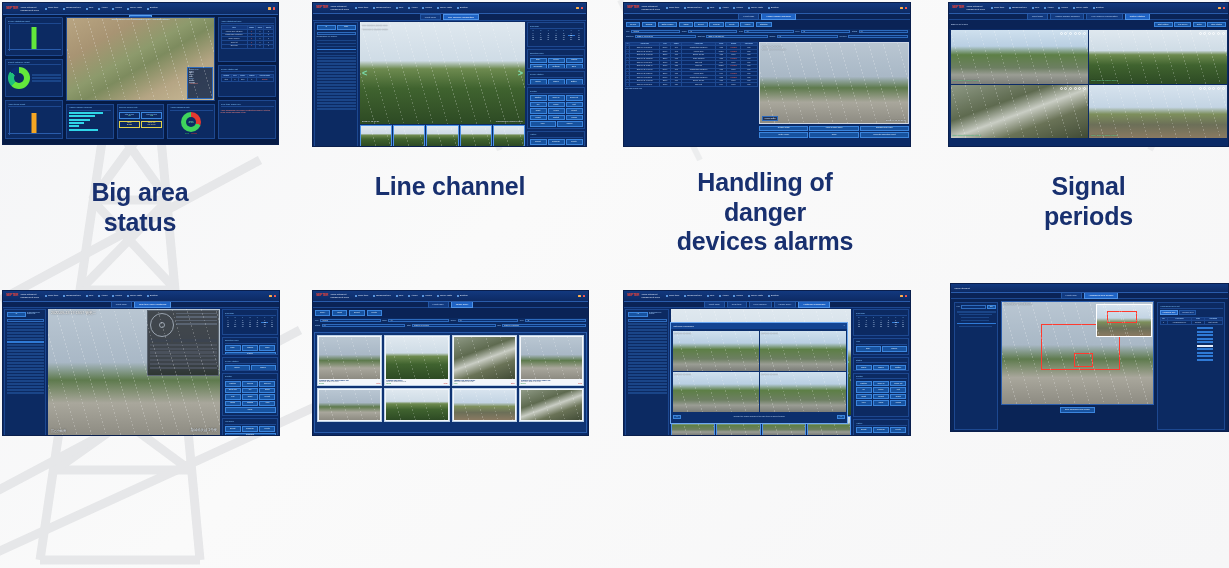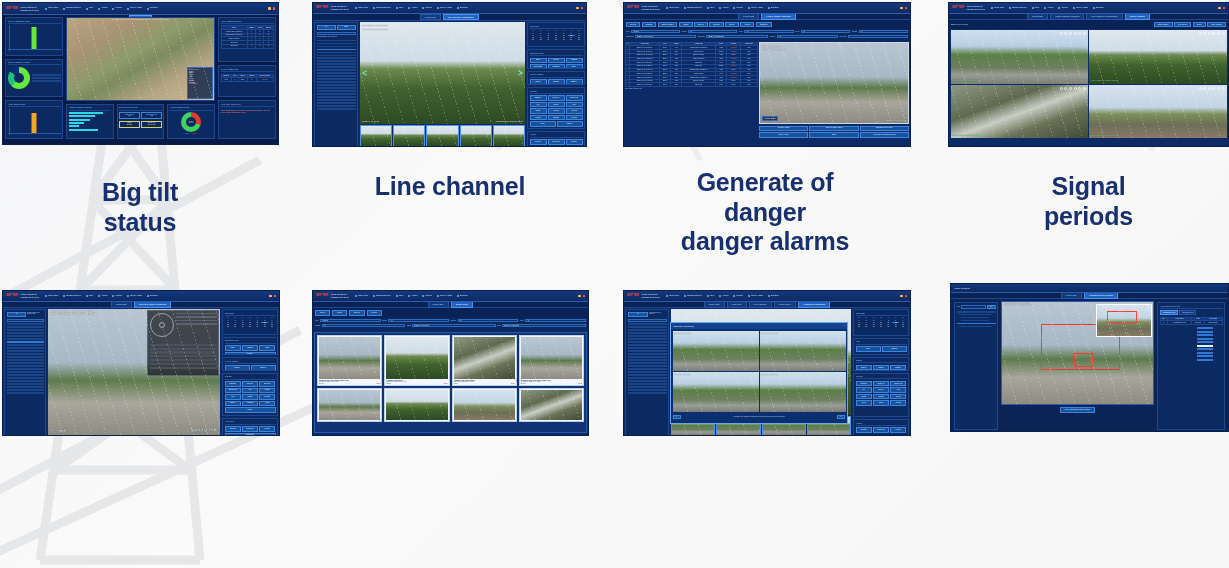--- a/index.html
+++ b/index.html
@@ -408,21 +408,21 @@
                 </div>
                 <div class="panel" style="flex:1;">
                   <div class="ptitle">Real-time alarm log</div>
                   <div style="font-size:1.7px;color:#ff8a80;line-height:1.5;">Alarm: Transmission line channel construction machinery detected, please confirm and handle in time.</div>
                 </div>
               </div>
             </div>
           </div>
         </div>
         <div class="caption" style="position:absolute;left:0;top:178px;width:280px;font-size:25px;">
-          <div>Big tilt</div>
+          <div>Big area</div>
           <div>status</div>
         </div>
       </div>
 
       <div class="cell" style="position:absolute;left:310px;top:0;width:310px;height:284px;">
         <div class="shotwrap" style="position:absolute;left:2px;top:2px;width:275px;height:145px;">
           <div class="ui" style="width:275px;height:145px;">
             <div class="topbar" style="height:11px;">
               <div class="logo">
                 <span class="mark">SEPTER</span>
@@ -847,23 +847,23 @@
                   <span class="btn">Dispatch work order</span>
                   <span class="btn">Notify owner</span>
                   <span class="btn">Close</span>
                   <span class="btn">Generate inspection report</span>
                 </div>
               </div>
             </div>
           </div>
         </div>
         <div class="caption" style="position:absolute;left:0;top:168px;width:290px;font-size:25px;">
-          <div>Generate of</div>
+          <div>Handling of</div>
           <div>danger</div>
-          <div>danger alarms</div>
+          <div>devices alarms</div>
         </div>
       </div>
 
       <div class="cell" style="position:absolute;left:930px;top:0;width:299px;height:284px;">
         <div class="shotwrap" style="position:absolute;left:18px;top:2px;width:281px;height:145px;">
           <div class="ui" style="width:281px;height:145px;">
             <div class="topbar" style="height:11px;">
               <div class="logo">
                 <span class="mark">SEPTER</span>
                 <span class="sub">

